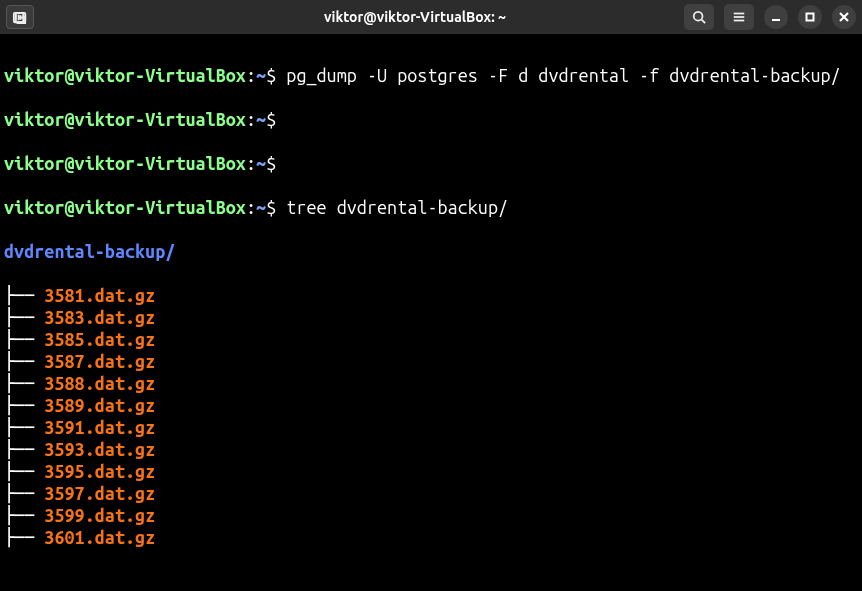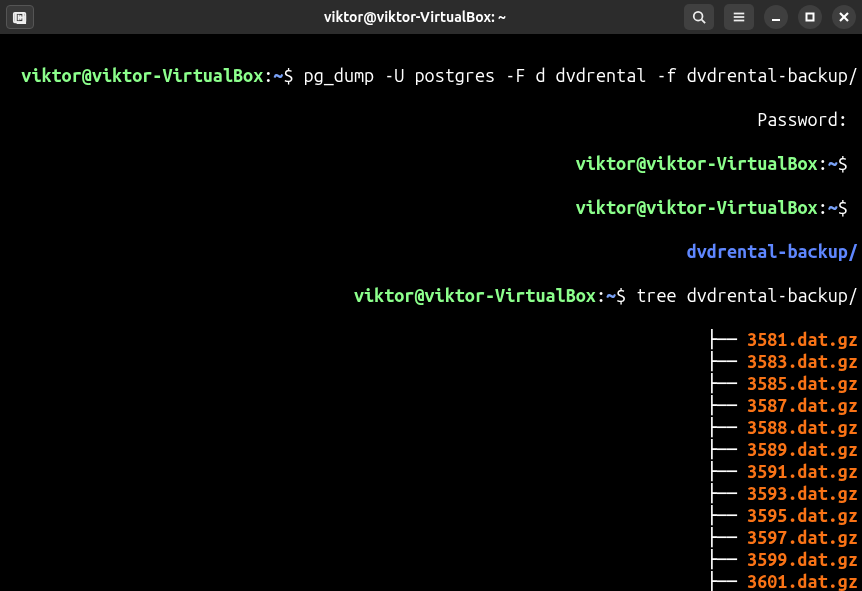--- a/index.html
+++ b/index.html
@@ -108,21 +108,21 @@
     }
     .user { color: #8cff8c; font-weight: bold; }
     .host { color: #8cff8c; font-weight: bold; }
     .colon { color: #fff; }
     .tilde { color: #7aa2f7; font-weight: bold; }
     .dollar { color: #fff; }
     .cmd { color: #fff; }
     .dir { color: #5f87ff; font-weight: bold; }
     .file-gz { color: #f97316; font-weight: bold; }
     .tree-pipe { color: #fff; }
-    .line { display: block; text-align: right; }
+    .line { display: block; }
   </style>
 </head>
 <body>
 
 <div class="titlebar">
   <div class="titlebar-left">
     <div class="titlebar-btn">
       <svg viewBox="0 0 16 16">
           <rect x="2" y="3" width="10" height="10" rx="1"></rect>
           <path d="M14 6v8H5"></path>
@@ -166,23 +166,22 @@
       <svg viewBox="0 0 10 10">
           <line x1="1" y1="1" x2="9" y2="9"></line>
           <line x1="9" y1="1" x2="1" y2="9"></line>
         </svg>
     </div>
   </div>
 </div>
 
 <div class="terminal">
 <span class="line"><span class="user">viktor</span><span class="user">@</span><span class="host">viktor-VirtualBox</span><span class="colon">:</span><span class="tilde">~</span><span class="dollar">$</span><span class="cmd"> pg_dump -U postgres -F d dvdrental -f dvdrental-backup/</span></span>
-<span class="line"><span class="cmd">Password: </span></span>
 <span class="line"><span class="user">viktor</span><span class="user">@</span><span class="host">viktor-VirtualBox</span><span class="colon">:</span><span class="tilde">~</span><span class="dollar">$</span><span class="cmd"> </span></span>
 <span class="line"><span class="user">viktor</span><span class="user">@</span><span class="host">viktor-VirtualBox</span><span class="colon">:</span><span class="tilde">~</span><span class="dollar">$</span><span class="cmd"> </span></span>
+<span class="line"><span class="user">viktor</span><span class="user">@</span><span class="host">viktor-VirtualBox</span><span class="colon">:</span><span class="tilde">~</span><span class="dollar">$</span><span class="cmd"> tree dvdrental-backup/</span></span>
 <span class="line"><span class="dir">dvdrental-backup/</span></span>
-<span class="line"><span class="user">viktor</span><span class="user">@</span><span class="host">viktor-VirtualBox</span><span class="colon">:</span><span class="tilde">~</span><span class="dollar">$</span><span class="cmd"> tree dvdrental-backup/</span></span>
 <span id="tree-files"><span class="line"><span class="tree-pipe">├── </span><span class="file-gz">3581.dat.gz</span></span><span class="line"><span class="tree-pipe">├── </span><span class="file-gz">3583.dat.gz</span></span><span class="line"><span class="tree-pipe">├── </span><span class="file-gz">3585.dat.gz</span></span><span class="line"><span class="tree-pipe">├── </span><span class="file-gz">3587.dat.gz</span></span><span class="line"><span class="tree-pipe">├── </span><span class="file-gz">3588.dat.gz</span></span><span class="line"><span class="tree-pipe">├── </span><span class="file-gz">3589.dat.gz</span></span><span class="line"><span class="tree-pipe">├── </span><span class="file-gz">3591.dat.gz</span></span><span class="line"><span class="tree-pipe">├── </span><span class="file-gz">3593.dat.gz</span></span><span class="line"><span class="tree-pipe">├── </span><span class="file-gz">3595.dat.gz</span></span><span class="line"><span class="tree-pipe">├── </span><span class="file-gz">3597.dat.gz</span></span><span class="line"><span class="tree-pipe">├── </span><span class="file-gz">3599.dat.gz</span></span><span class="line"><span class="tree-pipe">├── </span><span class="file-gz">3601.dat.gz</span></span></span>
 
 <span class="line"></span>
 
 
 </div>
 
 </body></html>

